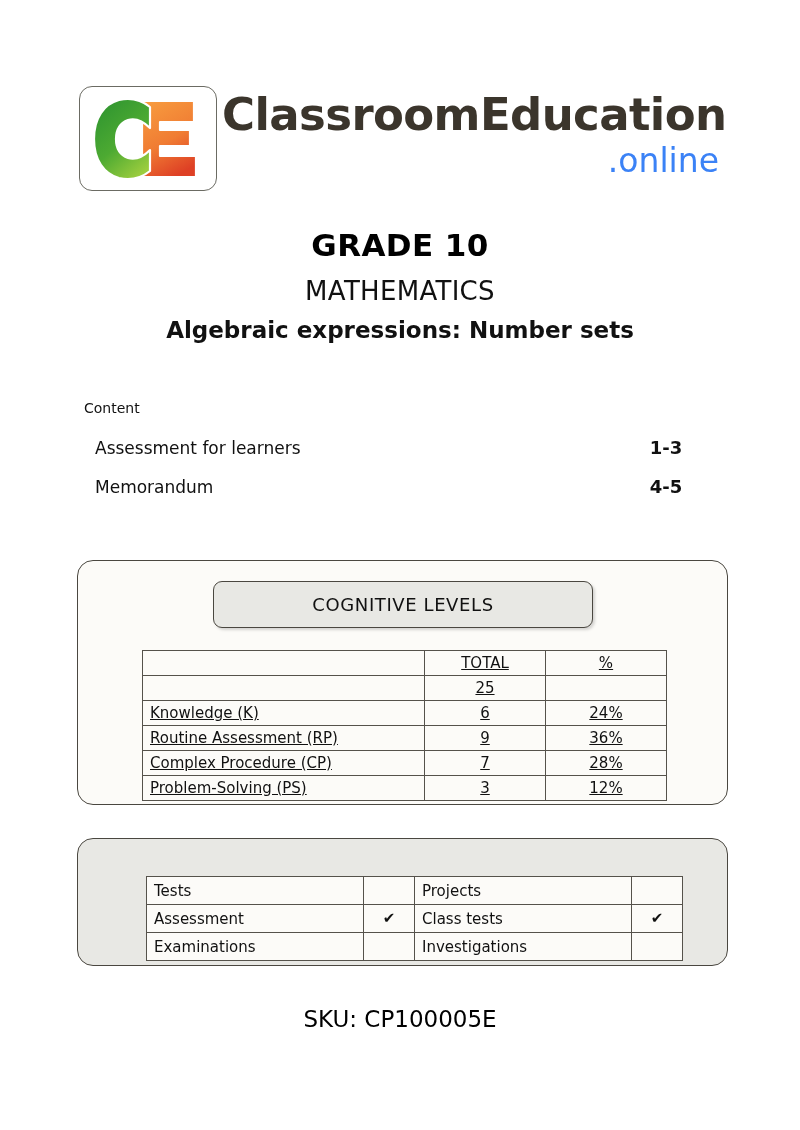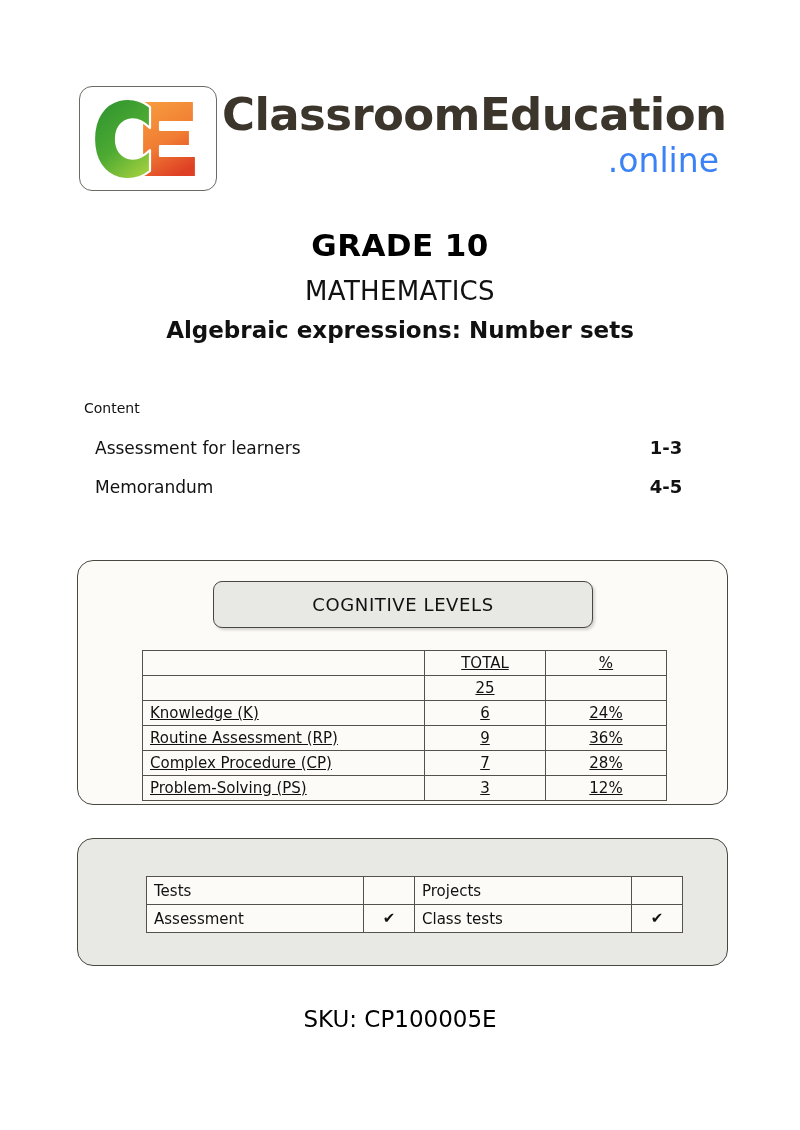--- a/index.html
+++ b/index.html
@@ -359,17 +359,23 @@
         <td class="asmt-check"></td>
         <td class="asmt-name">Projects</td>
         <td class="asmt-check"></td>
       </tr>
       <tr>
         <td class="asmt-name">Assessment</td>
         <td class="asmt-check">✔</td>
         <td class="asmt-name">Class tests</td>
         <td class="asmt-check">✔</td>
       </tr>
+      <tr>
+        <td class="asmt-name">Examinations</td>
+        <td class="asmt-check"></td>
+        <td class="asmt-name">Investigations</td>
+        <td class="asmt-check"></td>
+      </tr>
     </tbody>
   </table>
 </div>
 
 <div class="sku">SKU: CP100005E</div>
 
 </body></html>

